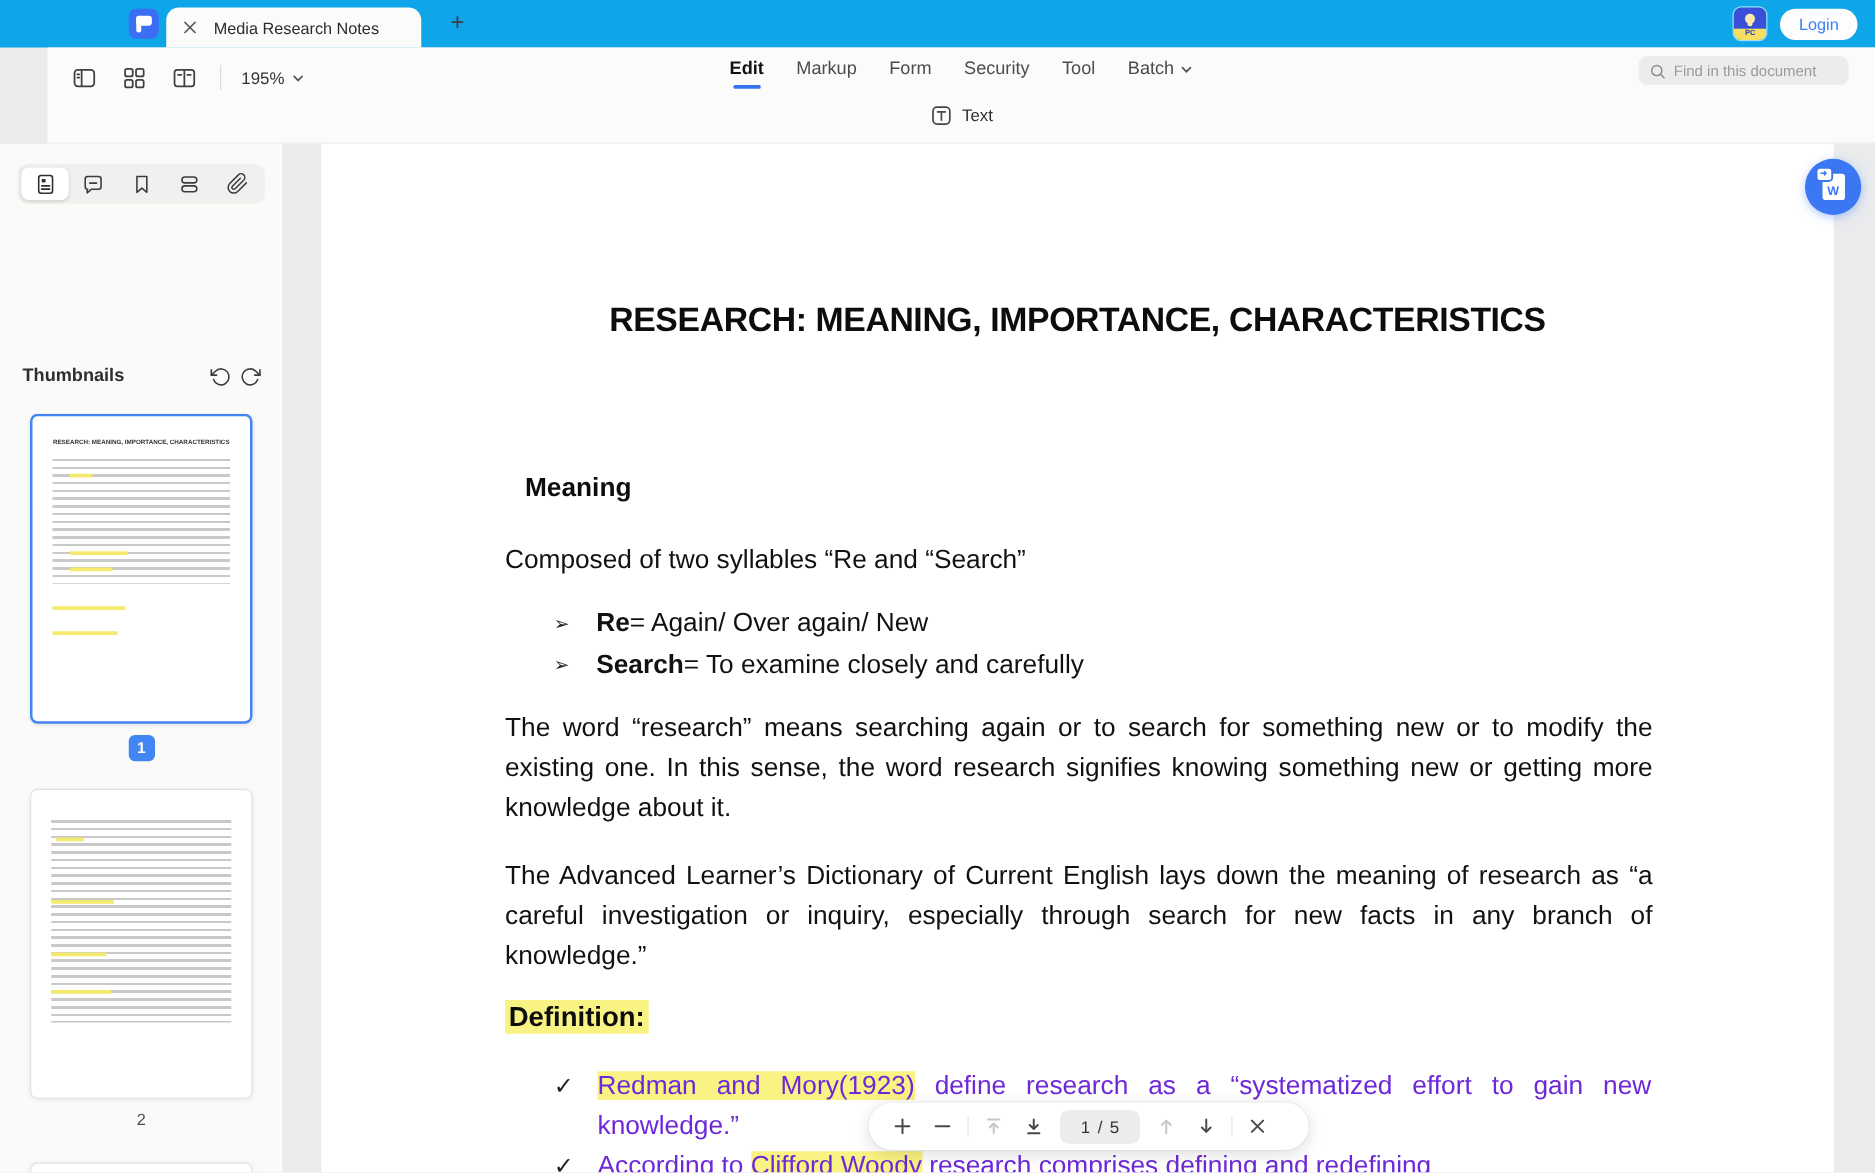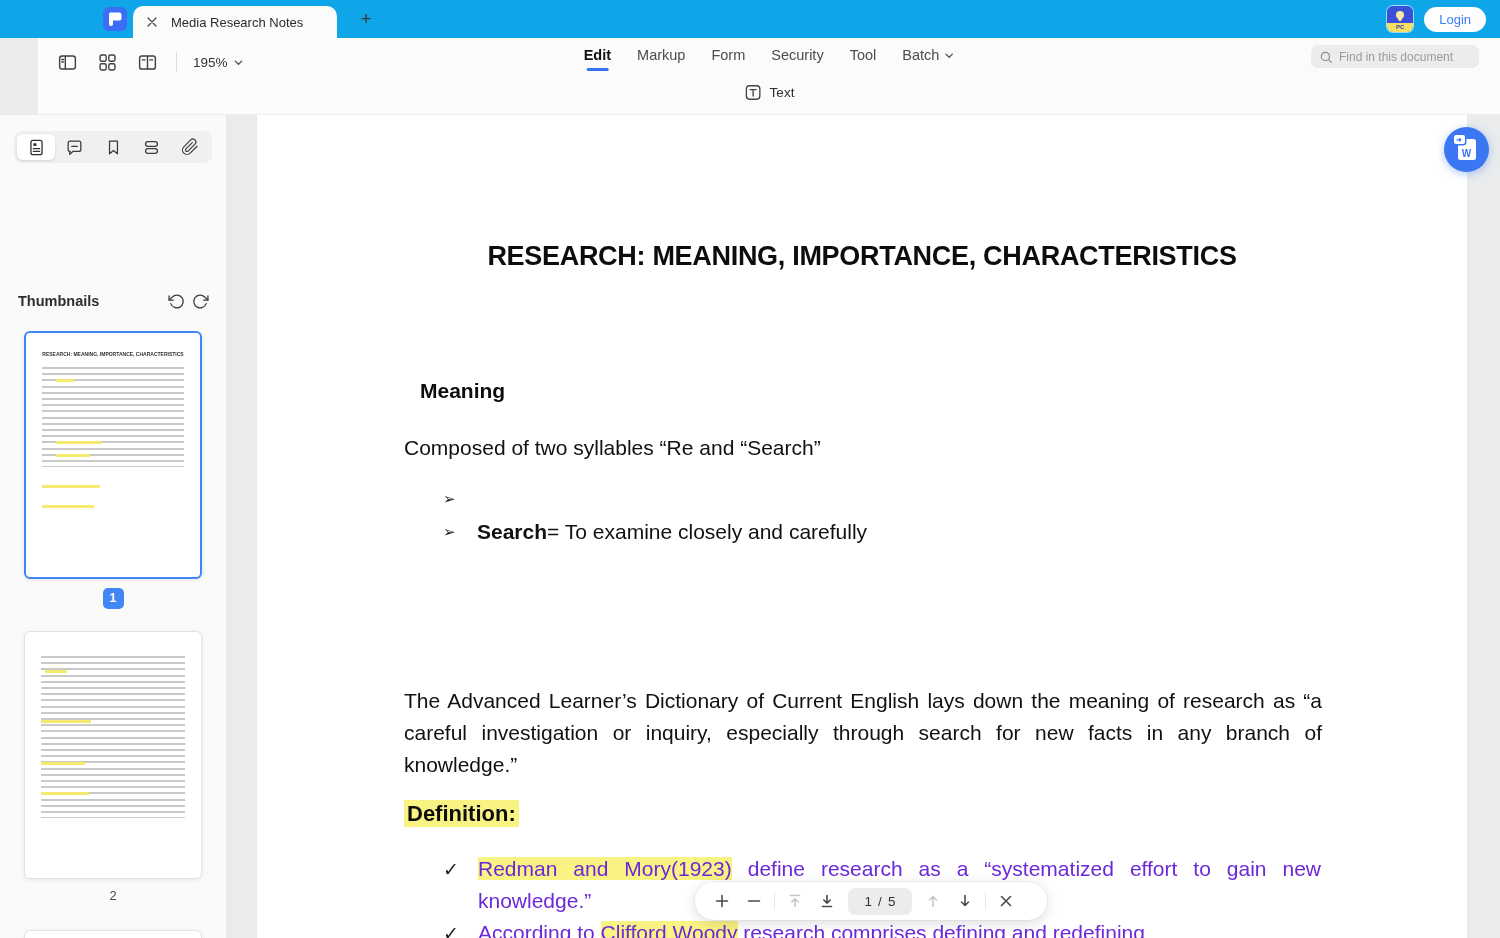--- a/index.html
+++ b/index.html
@@ -306,26 +306,28 @@
 
         <h1 class="doc-title">RESEARCH: MEANING, IMPORTANCE, CHARACTERISTICS</h1>
 
 
         <h2 class="hsec" style="top:264px;margin-left:25px;">Meaning</h2>
 
         <p class="para" style="top:317px; text-align:left;">Composed of two syllables “Re and “Search”</p>
 
         <div class="bitem" style="top:368px;">
           <span class="bmark">➢</span>
+          <span><b>Re</b><span>= Again/ Over again/ New</span></span>
         </div>
         <div class="bitem" style="top:401px;">
           <span class="bmark">➢</span>
           <span><b>Search</b><span>= To examine closely and carefully</span></span>
         </div>
 
+        <p class="para" style="top:452px;">The word “research” means searching again or to search for something new or to modify the existing one. In this sense, the word research signifies knowing something new or getting more knowledge about it.</p>
 
         <p class="para" style="top:570px;">The Advanced Learner’s Dictionary of Current English lays down the meaning of research as “a careful investigation or inquiry, especially through search for new facts in any branch of knowledge.”</p>
 
         <h2 class="def-head" style="top:686px;"><span>Definition:</span></h2>
 
         <div class="citem" style="top:738px;">
           <span class="cmark">✓</span>
           <span class="ctext"><span class="hword">Redman and Mory(1923)</span><span> define research as a “systematized effort to gain new knowledge.”</span></span>
         </div>
 

